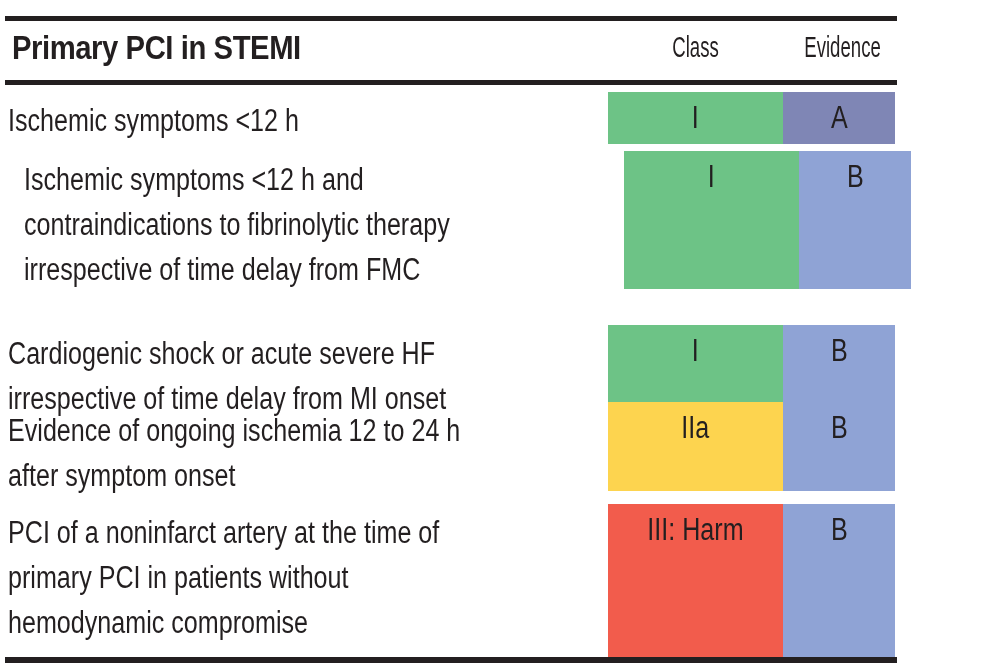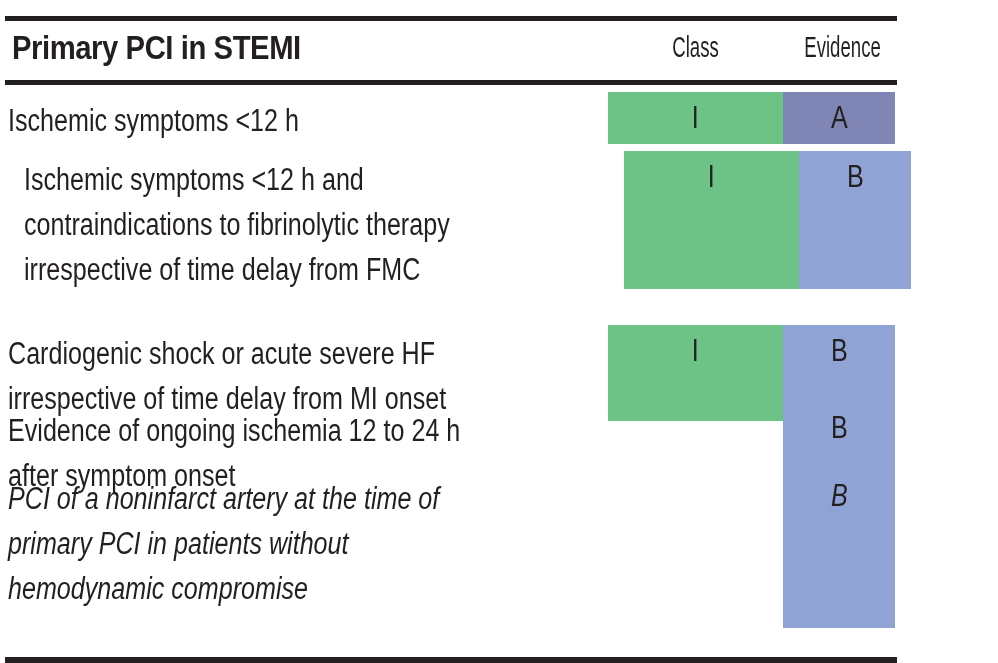--- a/index.html
+++ b/index.html
@@ -50,23 +50,25 @@
 <div class="row" style="top:297px;height:96px;margin-top:28px;">
   <div class="txt">Cardiogenic shock or acute severe HF
 irrespective of time delay from MI onset</div>
   <div class="cell c" style="background:#6dc386;"><span>I</span></div>
   <div class="cell e" style="background:#8fa3d5;"><span>B</span></div>
 </div>
 
 <div class="row" style="top:402px;height:89px;padding-left:17px;">
   <div class="txt">Evidence of ongoing ischemia 12 to 24 h
 after symptom onset</div>
+  <div class="cell c" style="background:#fdd44f;"><span>IIa</span></div>
   <div class="cell e" style="background:#8fa3d5;"><span>B</span></div>
 </div>
 
-<div class="row" style="top:470px;height:158px;font-style:italic;">
+<div class="row" style="top:504px;height:158px;">
   <div class="txt">PCI of a noninfarct artery at the time of
 primary PCI in patients without
 hemodynamic compromise</div>
+  <div class="cell c" style="background:#f25c4c;"><span>III: Harm</span></div>
   <div class="cell e" style="background:#8fa3d5;"><span>B</span></div>
 </div>
 
 <div class="rule bot"></div>
 
 </body></html>

